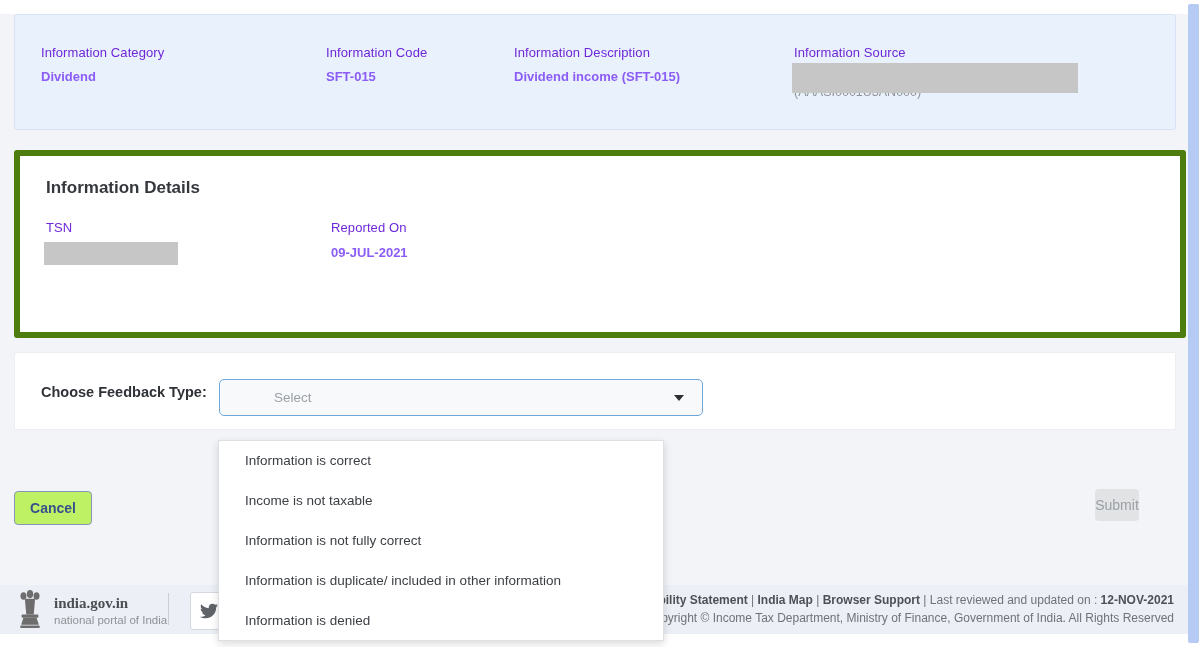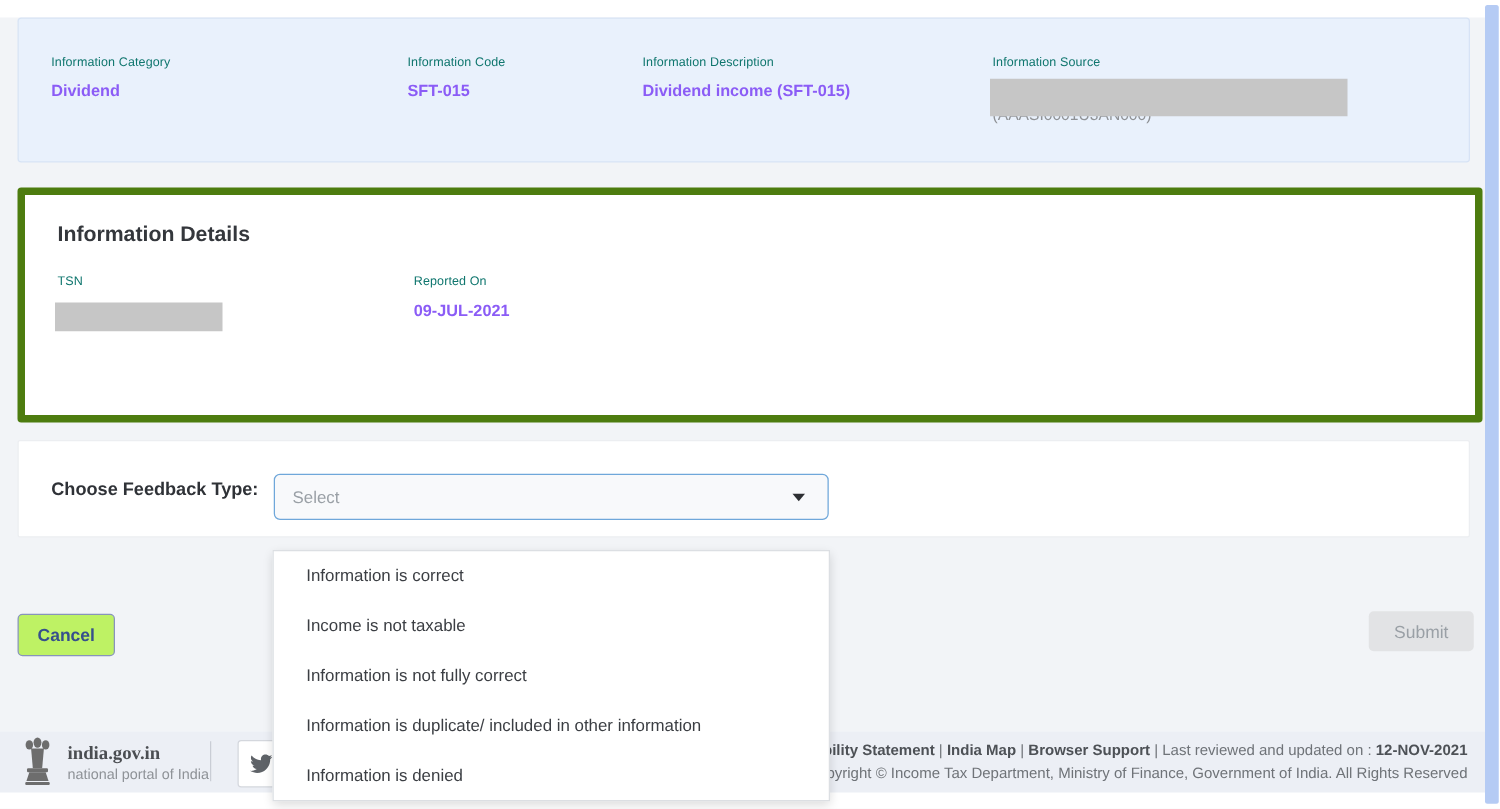--- a/index.html
+++ b/index.html
@@ -11,21 +11,21 @@
   }
   .abs{position:absolute;}
   
   .content-bg{left:0;top:14px;width:1188px;height:571px;background:#f2f4f7;}
 
   
   .card-summary{
     left:14px;top:14px;width:1160px;height:114px;
     background:#e9f1fc;border:1px solid #d7e3f5;border-radius:3px;
   }
-  .field-label{font-size:10px;color:#0f766e;letter-spacing:.1px;}
+  .field-label{font-size:13px;color:#6d28d9;letter-spacing:.1px;}
   .field-value{font-size:13px;font-weight:bold;color:#8b5cf6;}
   .sum-col{position:absolute;top:30px;}
   .sum-col .field-value{margin-top:9px;}
   .redact{background:#c6c6c6;}
   .src-masked-text{
     position:absolute;left:779px;top:70px;width:300px;
     font-size:12.5px;color:#8f9296;z-index:1;
   }
   .src-redact{left:777px;top:48px;width:286px;height:30px;z-index:2;}
 
@@ -47,21 +47,21 @@
     left:14px;top:352px;width:1160px;height:76px;
     background:#ffffff;border:1px solid #eceef1;border-radius:2px;
   }
   .feedback-label{
     position:absolute;left:26px;top:31px;
     font-size:14.5px;font-weight:bold;color:#2f3237;
   }
   .select-box{
     position:absolute;left:204px;top:26px;width:442px;height:35px;
     background:#f8f9fb;border:1px solid #6fa7da;border-radius:5px;
-    display:flex;align-items:center;cursor:pointer;
+    display:flex;align-items:center;cursor:pointer;padding-left:40px;
   }
   .select-placeholder{font-size:13.5px;color:#9aa0a6;margin-left:14px;flex:1;}
   .select-caret{
     width:0;height:0;margin-right:18px;
     border-left:5px solid transparent;border-right:5px solid transparent;
     border-top:6px solid #2d2f33;
   }
 
   
   .dropdown{
@@ -76,21 +76,21 @@
   }
 
   
   .cancel-btn{
     left:14px;top:491px;width:76px;height:32px;
     background:#bef264;border:1px solid #8894bb;border-radius:4px;
     font-size:14px;font-weight:bold;color:#37508c;
     display:flex;align-items:center;justify-content:center;cursor:pointer;
   }
   .submit-btn{
-    left:1095px;top:489px;width:84px;height:32px;
+    left:1095px;top:489px;width:44px;height:32px;
     background:#e2e3e5;border:none;border-radius:4px;
     font-size:14px;color:#9aa0a6;
     display:flex;align-items:center;justify-content:center;
   }
 
   
   .footer{
     left:0;top:585px;width:1188px;height:49px;
     background:#eceff5;z-index:2;
   }

